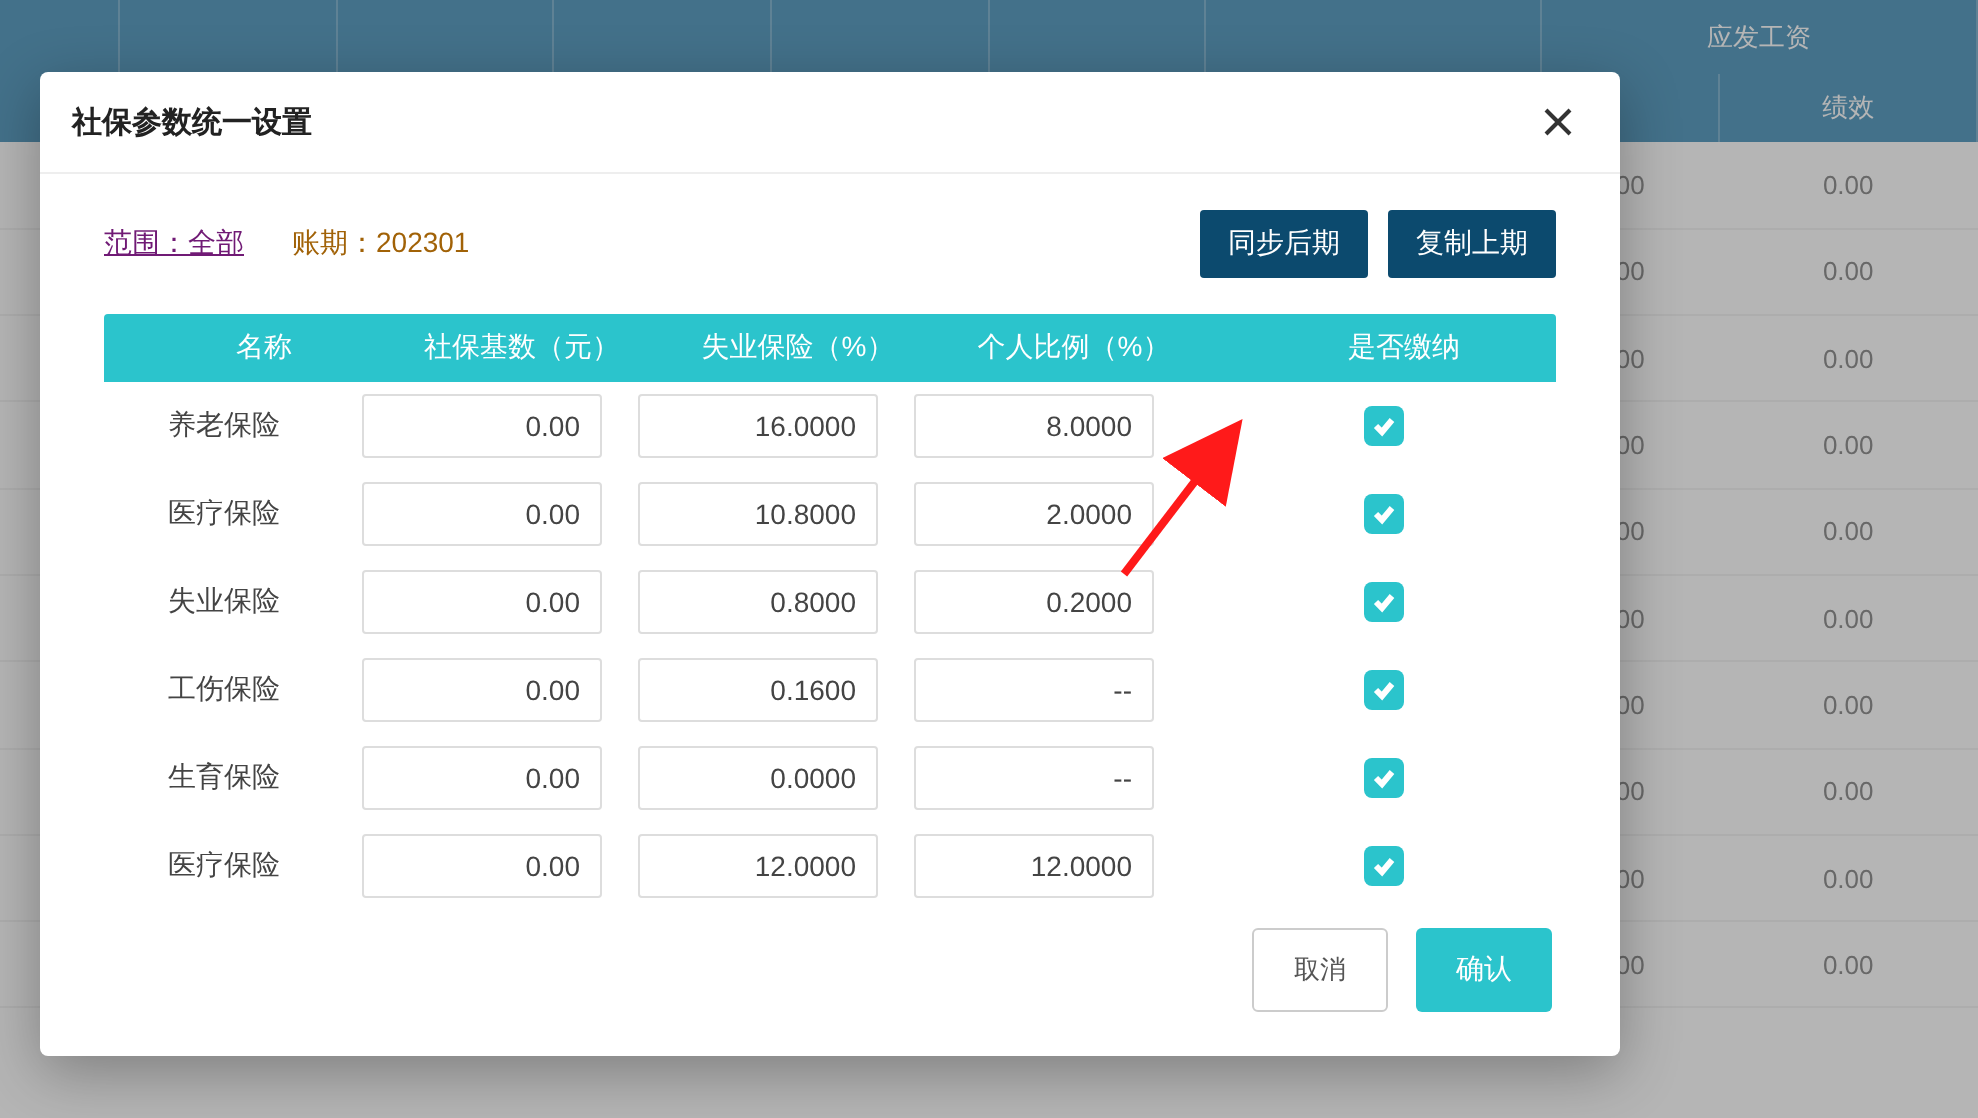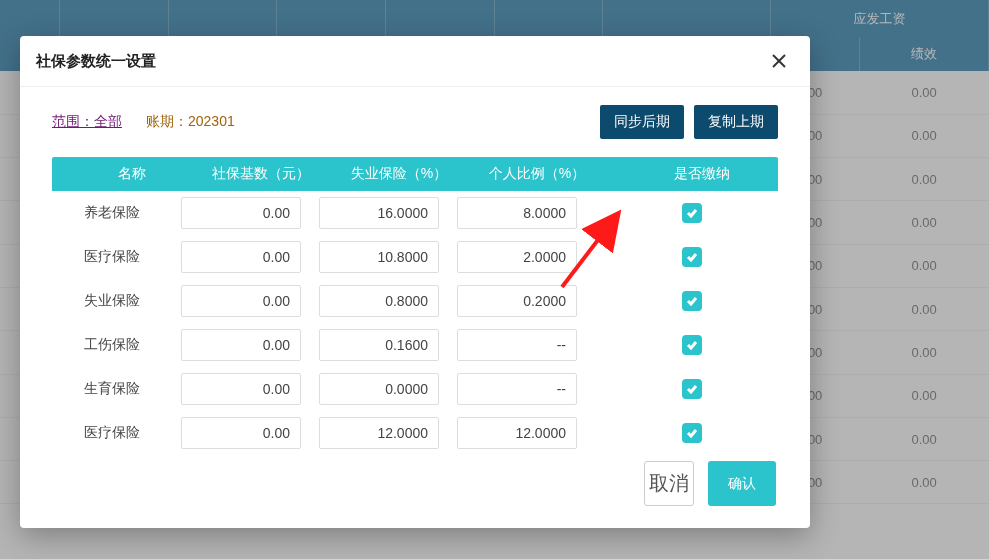--- a/index.html
+++ b/index.html
@@ -79,21 +79,21 @@
     display:inline-flex; width:20px; height:20px; border-radius:4px;
     background:#2bc4cc; align-items:center; justify-content:center; cursor:pointer;
   }
   .chk svg { width:12px; height:12px; stroke:#fff; stroke-width:3; fill:none; }
 
   .modal-footer {
     position:absolute; right:34px; bottom:22px; display:flex; gap:14px;
   }
   .btn-cancel {
     background:#fff; color:#555; border:1px solid #ccc; border-radius:3px;
-    padding:8px 4px; font-size:20px; cursor:pointer;
+    padding:8px 20px; font-size:13px; cursor:pointer;
   }
   .btn-confirm {
     background:#2bc4cc; color:#fff; border:none; border-radius:3px;
     padding:12px 20px; font-size:14px; cursor:pointer;
   }
 
   
   .arrow {
     position:absolute; pointer-events:none;
     left:534px; top:118px; width:80px; height:90px;

